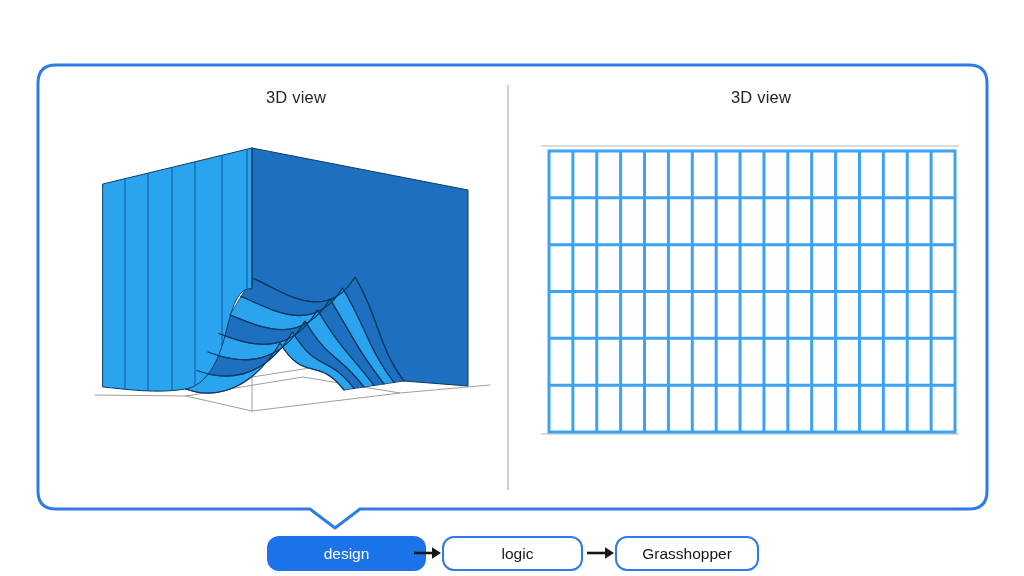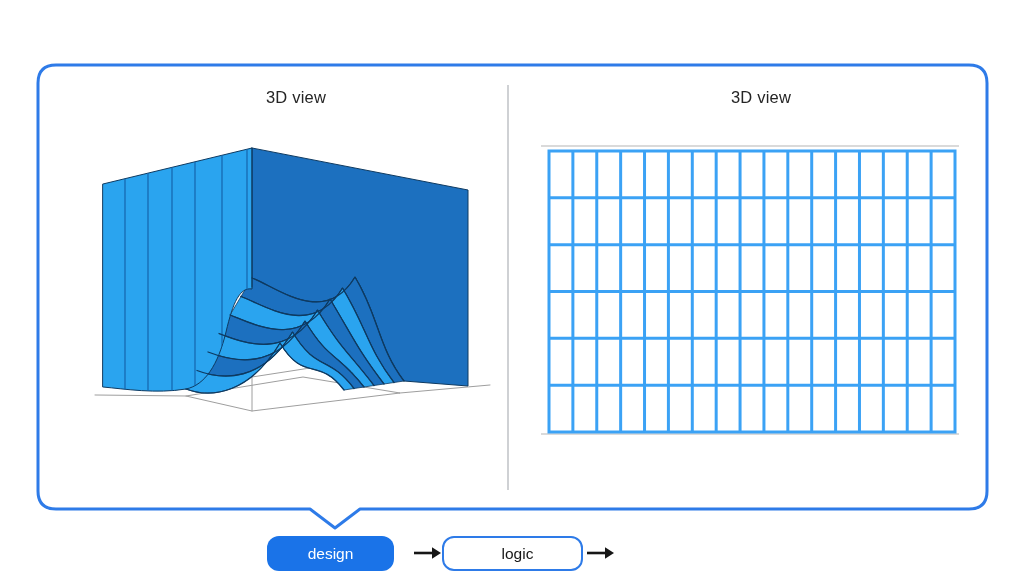--- a/index.html
+++ b/index.html
@@ -11,21 +11,21 @@
     font-size:16.5px;color:var(--title,#252525);letter-spacing:.2px;}
   .title-left{left:196px;}
   .title-right{left:661px;}
   .viewport{position:absolute;}
   .vp-left{left:90px;top:105px;}
   .vp-right{left:535px;top:108px;}
   .step{position:absolute;top:504px;height:35px;border-radius:12px;box-sizing:border-box;
     display:flex;align-items:center;justify-content:center;font-size:15.5px;cursor:pointer;}
   .step.active{background:var(--accent,#1a73e8);color:#ffffff;border:none;}
   .step.idle{background:#ffffff;border:2.5px solid var(--blue,#2e7be8);color:#161616;}
-  .step-design{left:267px;width:127px;}
+  .step-design{left:267px;width:159px;}
   .step-logic{left:442px;width:141px;padding-left:10px;}
   .step-grasshopper{left:615px;width:144px;}
   .flow-arrow{position:absolute;top:513px;}
   .fa-1{left:414px;} .fa-2{left:587px;}
 </style>
 </head>
 <body>
 
 <div class="stage">
 
@@ -105,13 +105,14 @@
     <polygon points="18,2.2 27,8 18,13.8" class="arrow-fill" fill="#161616"></polygon>
   </svg>
 
   <div class="step step-logic idle" id="step-1">logic</div>
 
   <svg class="flow-arrow fa-2" width="27" height="16" viewBox="0 0 27 16">
     <line x1="0" y1="8" x2="18" y2="8" stroke-width="2.6" class="arrow-stroke" stroke="#161616"></line>
     <polygon points="18,2.2 27,8 18,13.8" class="arrow-fill" fill="#161616"></polygon>
   </svg>
 
+  <div class="step step-grasshopper idle" id="step-2">Grasshopper</div>
 </div>
 
 </body></html>

